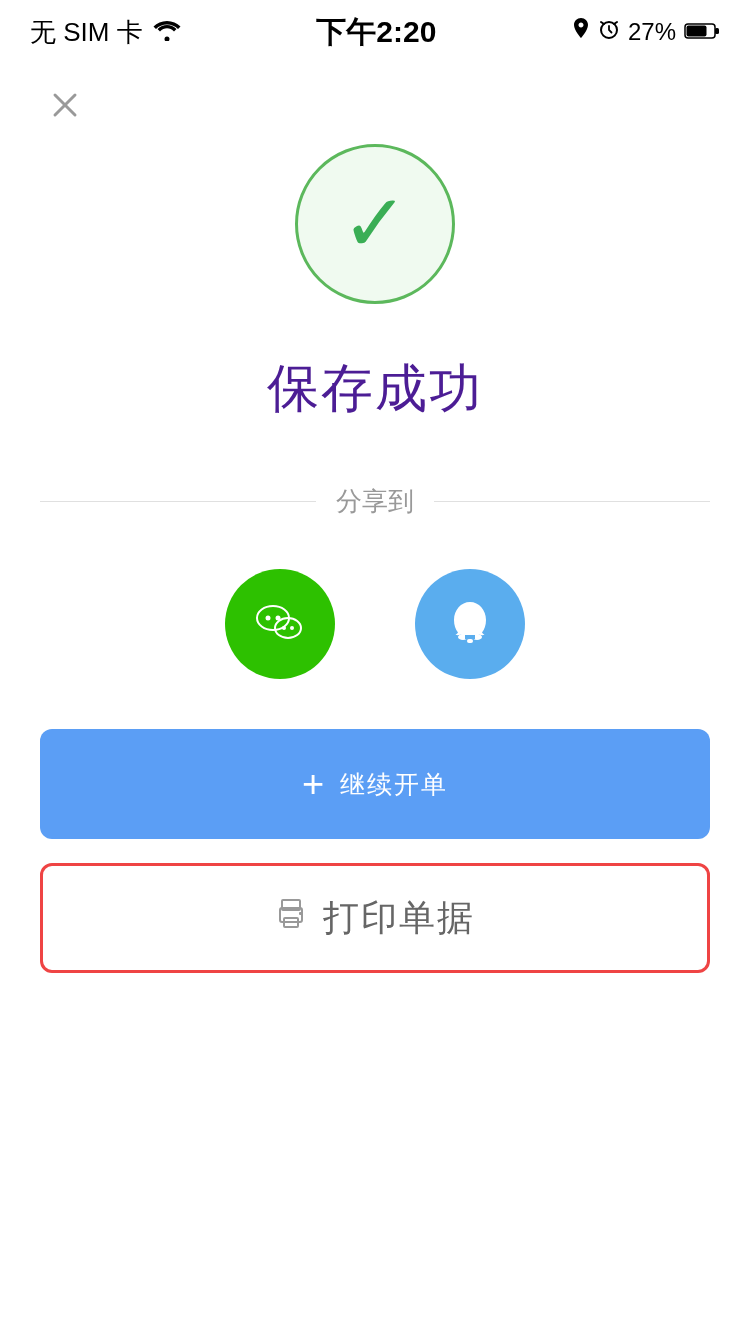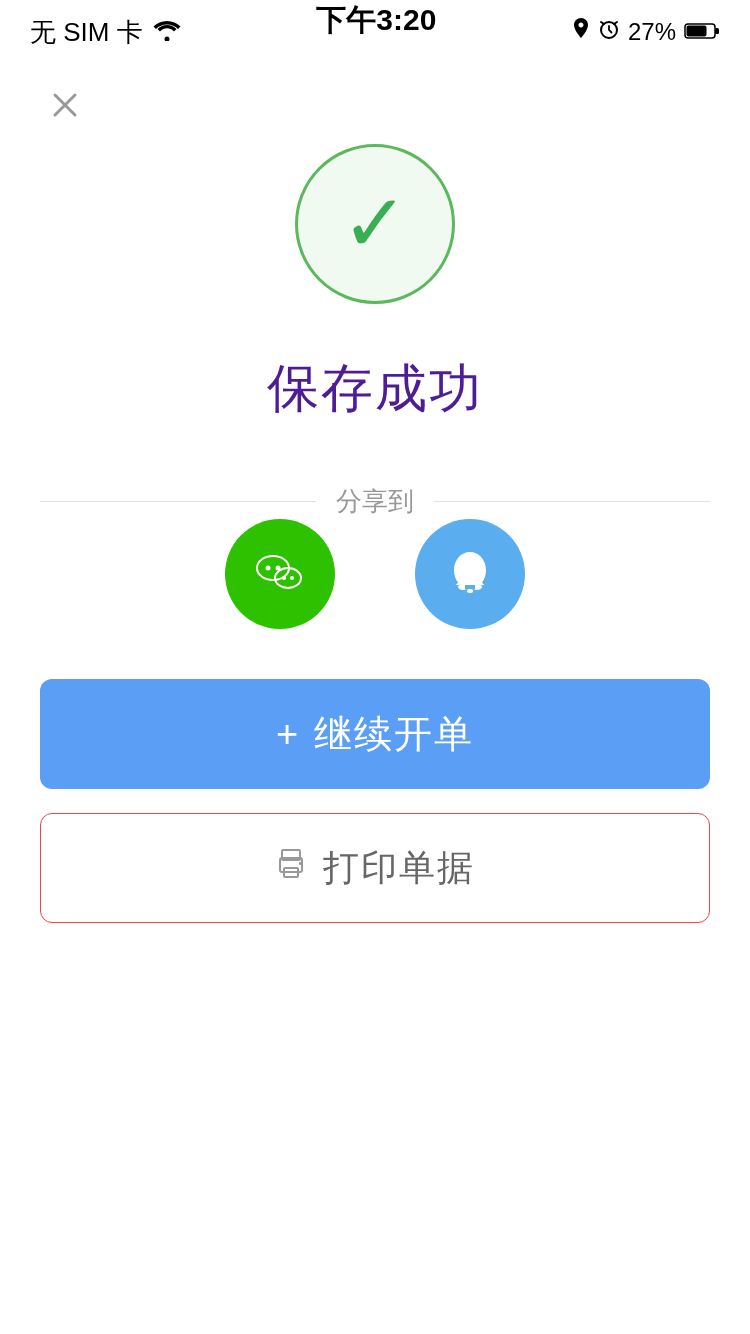--- a/index.html
+++ b/index.html
@@ -15,20 +15,21 @@
       background: #ffffff;
       font-family: -apple-system, "PingFang SC", "Helvetica Neue", Arial, sans-serif;
       overflow: hidden;
     }
 
     
     .status-bar {
       width: 100%;
       height: 64px;
       display: flex;
+      align-items: center;
       justify-content: space-between;
       padding: 0 30px;
       background: #ffffff;
     }
 
     .status-left {
       display: flex;
       align-items: center;
       gap: 10px;
       font-size: 26px;
@@ -106,20 +107,21 @@
 
     
     .share-section {
       width: 100%;
       margin-bottom: 50px;
     }
 
     .share-divider {
       display: flex;
       align-items: center;
+      margin-bottom: 50px;
       padding: 0 40px;
     }
 
     .divider-line {
       flex: 1;
       height: 1px;
       background: #e0e0e0;
     }
 
     .share-label {
@@ -169,32 +171,32 @@
       background: #5b9ef5;
       border: none;
       cursor: pointer;
       display: flex;
       align-items: center;
       justify-content: center;
       gap: 16px;
     }
 
     .btn-primary-text {
-      font-size: 38px;
+      font-size: 25px;
       color: #ffffff;
       font-weight: 400;
       letter-spacing: 2px;
     }
 
     .btn-secondary {
       width: 100%;
       height: 110px;
       border-radius: 12px;
       background: #ffffff;
-      border: 1px solid #ef4444;
+      border: 3px solid #ef4444;
       cursor: pointer;
       display: flex;
       align-items: center;
       justify-content: center;
       gap: 16px;
     }
 
     .btn-secondary-text {
       font-size: 36px;
       color: #666;
@@ -220,21 +222,21 @@
   <div class="status-left">
     <span>无 SIM 卡</span>
     <span>
       <svg width="28" height="22" viewBox="0 0 28 22" fill="none">
         <path d="M14 17.5a2.5 2.5 0 1 1 0 5 2.5 2.5 0 0 1 0-5z" fill="#000"></path>
         <path d="M7 12.5C9.1 10.4 11.4 9.3 14 9.3s4.9 1.1 7 3.2l2.5-2.5C20.8 7.3 17.6 6 14 6s-6.8 1.3-9.5 4L7 12.5z" fill="#000"></path>
         <path d="M14 2C8.7 2 3.9 4.1 0.5 7.5L3 10C5.8 7.2 9.7 5.5 14 5.5s8.2 1.7 11 4.5l2.5-2.5C24.1 4.1 19.3 2 14 2z" fill="#000"></path>
       </svg>
     </span>
   </div>
-  <div class="status-center">下午3:20</div>
+  <div class="status-center">下午2:20</div>
   <div class="status-right">
     <span>
       <svg width="18" height="22" viewBox="0 0 18 22" fill="none">
         <path d="M9 0C5.13 0 2 3.13 2 7c0 5.25 7 13 7 13s7-7.75 7-13c0-3.87-3.13-7-7-7zm0 9.5c-1.38 0-2.5-1.12-2.5-2.5s1.12-2.5 2.5-2.5 2.5 1.12 2.5 2.5-1.12 2.5-2.5 2.5z" fill="#000"></path>
       </svg>
     </span>
     <span>
       <svg width="22" height="22" viewBox="0 0 22 22" fill="none">
         <circle cx="11" cy="12" r="8" stroke="#000" stroke-width="2" fill="none"></circle>
         <path d="M11 8v4l2.5 2.5" stroke="#000" stroke-width="1.8" stroke-linecap="round"></path>

